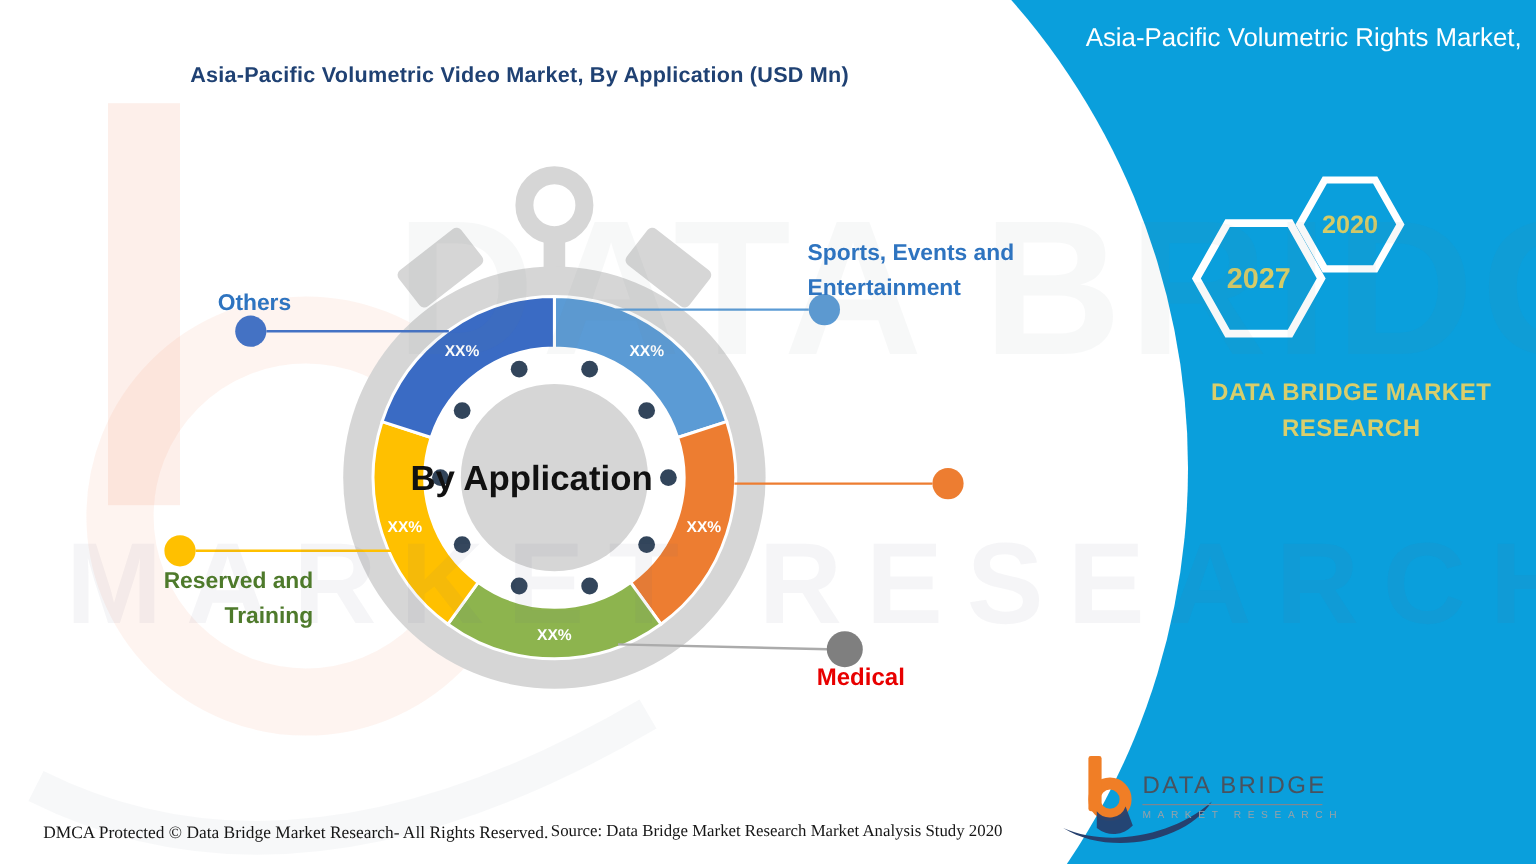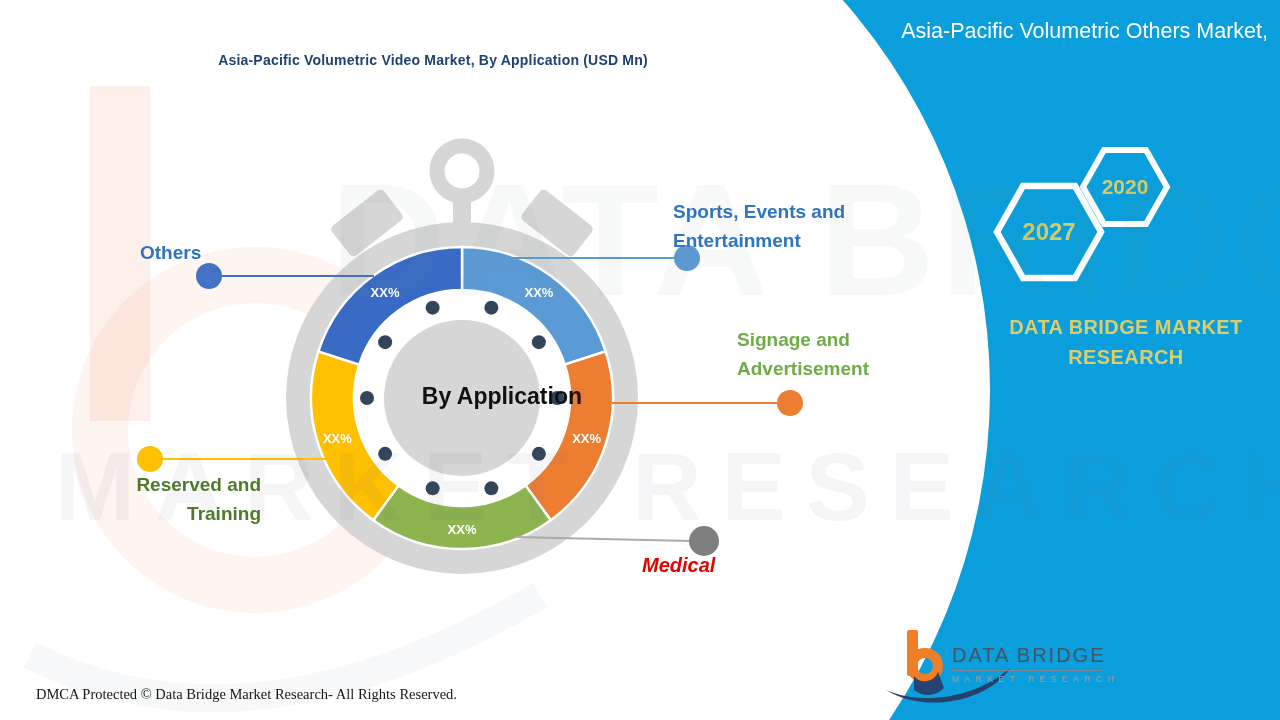--- a/index.html
+++ b/index.html
@@ -5,39 +5,39 @@
   html,body{margin:0;padding:0;background:#e8e8e8;}
   #stage{
     position:relative;width:1280px;height:720px;margin:0 auto;
     background:#ffffff;overflow:hidden;
     font-family:"Liberation Sans",sans-serif;
   }
   .abs{position:absolute;}
   #bg-svg{position:absolute;left:0;top:0;width:1280px;height:720px;}
   .page-title{
     left:73px;top:52px;width:720px;text-align:center;
-    font-size:14px;font-weight:700;color:#1F4173;letter-spacing:.2px;
+    font-size:18px;font-weight:700;color:#1F4173;letter-spacing:.2px;
   }
   .right-title{
     left:840px;top:17px;width:428px;text-align:right;padding-right:12px;
     font-size:21.5px;font-weight:400;color:#FFFFFF;line-height:29px;
   }
   .brand-panel-text{
     left:986px;top:312px;width:280px;text-align:center;
     font-size:20px;font-weight:700;color:#D9CE6B;line-height:30px;letter-spacing:.4px;
   }
   .callout{font-weight:700;font-size:19px;line-height:29px;}
-  .callout.others{left:140px;top:238px;width:120px;text-align:left;color:#2E74C0;}
+  .callout.others{left:152px;top:238px;width:120px;text-align:center;color:#2E74C0;}
   .callout.sports{left:673px;top:197px;width:200px;text-align:left;color:#2E74C0;}
   .callout.signage{left:737px;top:325px;width:155px;text-align:left;color:#6FAC46;}
   .callout.education{left:96px;top:470px;width:165px;text-align:right;color:#4E7A2B;}
-  .callout.medical{left:642px;top:551px;width:112px;text-align:left;color:#E80000;font-size:20px;font-style:italic;}
+  .callout.medical{left:642px;top:551px;width:112px;text-align:right;color:#E80000;font-size:20px;}
   .center-label{
-    left:342px;top:383px;width:240px;text-align:right;
-    font-size:23px;font-weight:700;color:#111111;
+    left:342px;top:383px;width:240px;text-align:left;
+    font-size:29px;font-weight:700;color:#111111;
   }
   .footer-text{
     top:686px;font-family:"Liberation Serif",serif;font-size:14.5px;color:#161616;
   }
   .footer-text.dmca{left:36px;}
   .footer-text.source{left:459px;font-size:14px;}
   .logo-text-block{left:952px;top:644px;width:150px;}
   .logo-name{
     font-size:20px;font-weight:400;color:#49525E;letter-spacing:2px;white-space:nowrap;
     padding-bottom:3px;border-bottom:1.5px solid #7d8690;
@@ -129,33 +129,33 @@
       <path d="M2 60 C 38 76, 92 68, 126 38 C 104 72, 40 84, 2 60 Z" fill="#26406E"></path>
       <path d="M30 46 a 14 14 0 0 0 24 -4 L 60 58 a 22 22 0 0 1 -30 2 Z" opacity="0.95" fill="#26406E"></path>
     </g>
   </svg>
 
   <div class="wm-text wm-top">DATA BRIDGE</div>
   <div class="wm-text wm-bottom">MARKET RESEARCH</div>
 
   <div class="abs page-title">Asia-Pacific Volumetric Video Market, By Application (USD Mn)</div>
   <div class="abs right-title">
-    <div>Asia-Pacific Volumetric Others Market,</div>
+    <div>Asia-Pacific Volumetric Rights Market,</div>
   </div>
 
   <div class="abs brand-panel-text">DATA BRIDGE MARKET RESEARCH</div>
 
   <div class="abs center-label">By Application</div>
 
   <div class="abs callout sports">Sports, Events and Entertainment</div>
-  <div class="abs callout signage">Signage and Advertisement</div>
   <div class="abs callout medical">Medical</div>
   <div class="abs callout education">Reserved and Training</div>
   <div class="abs callout others">Others</div>
 
   <div class="abs logo-text-block">
     <div class="logo-name">DATA BRIDGE</div>
     <div class="logo-sub">MARKET RESEARCH</div>
   </div>
 
   <div class="abs footer-text dmca">DMCA Protected © Data Bridge Market Research- All Rights Reserved.</div>
+  <div class="abs footer-text source">Source: Data Bridge Market Research Market Analysis Study 2020</div>
 
 </div>
 
 </body></html>

